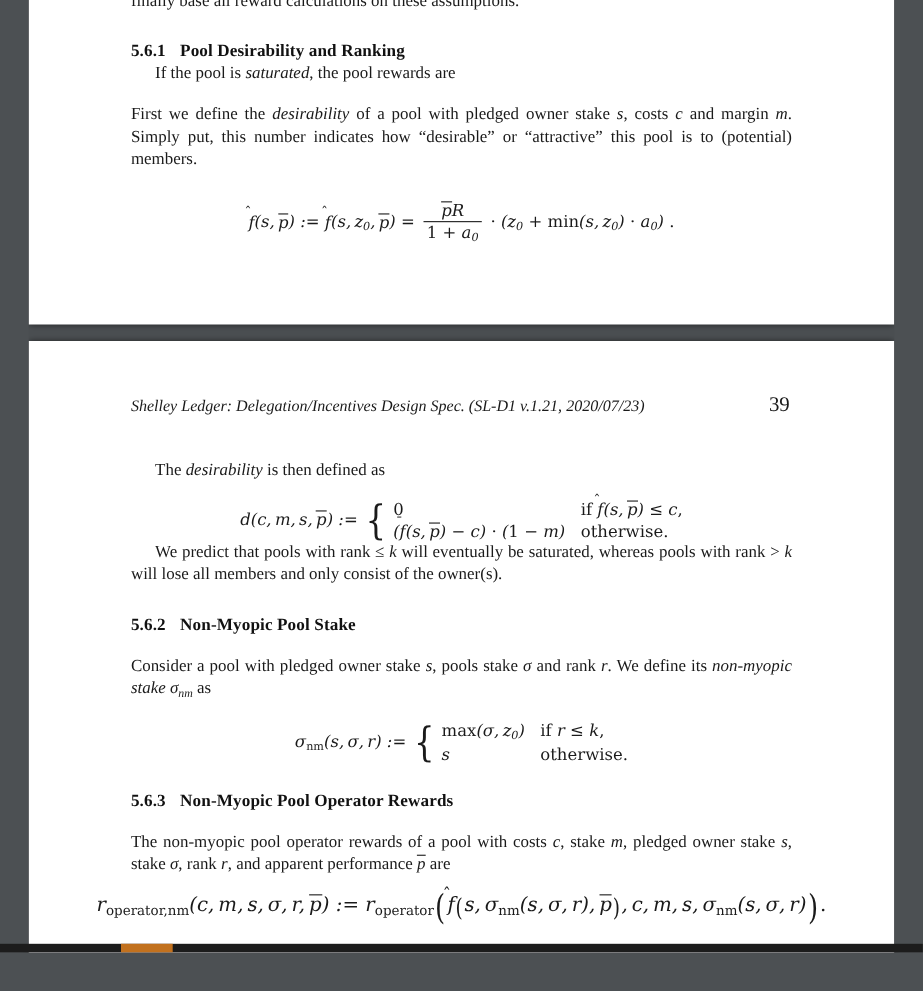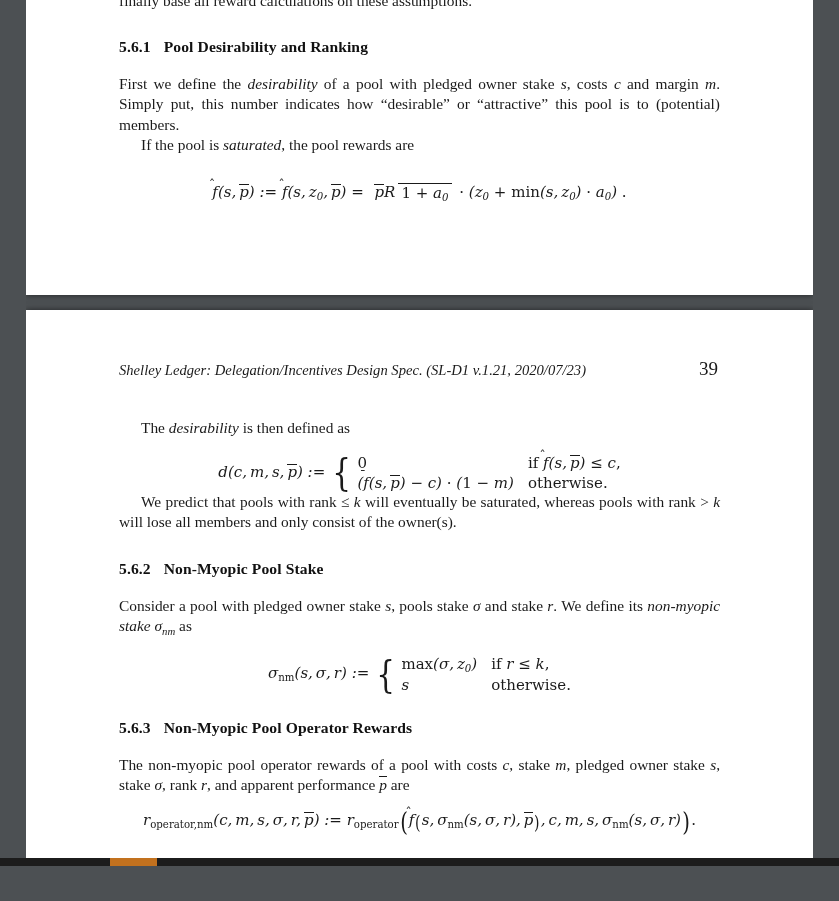--- a/index.html
+++ b/index.html
@@ -124,21 +124,21 @@
   .hatwrap .hat {
     position: absolute;
     top: -0.52em;
     left: 50%;
     transform: translateX(-42%);
     font-style: normal;
     font-size: 0.85em;
   }
   .frac {
     display: inline-flex;
-    flex-direction: row;
+    flex-direction: column;
     align-items: center;
     vertical-align: middle;
     margin: 0 3px;
     line-height: 1.14;
   }
   .frac .nu { padding: 0 3px 1px; }
   .frac .de { padding: 1px 3px 0; border-top: 1.1px solid #1a1a1a; }
 
   
   .cases {
@@ -214,26 +214,26 @@
     <div class="page-inner" style="padding-top:300px;">
 
       <p class="body-text" style="margin-top:0;">
         <span>finally base all reward calculations on these assumptions.</span>
       </p>
 
       <h3 class="section-head" style="margin-top:26px;">
         <span class="num">5.6.1</span><span>Pool Desirability and Ranking</span>
       </h3>
 
+      <p class="body-text indent" style="margin-top:0;">
+        <span>If the pool is </span><i>saturated</i><span>, the pool rewards are</span>
+      </p>
+
       <p class="body-text" style="margin-top:17px;">
         <span>First we define the </span><i>desirability</i><span> of a pool with pledged owner stake </span><i>s</i><span>, costs </span><i>c</i><span> and margin </span><i>m</i><span>. Simply put, this number indicates how “desirable” or “attractive” this pool is to (potential) members.</span>
-      </p>
-
-      <p class="body-text indent" style="margin-top:0;">
-        <span>If the pool is </span><i>saturated</i><span>, the pool rewards are</span>
       </p>
 
       <div class="eq-block" style="margin-top:28px;">
         <span class="math">
           <span class="hatwrap"><span class="hat">̂</span>f</span>(s, <span class="ovl">p</span>) := <span class="hatwrap"><span class="hat">̂</span>f</span>(s, z<sub>0</sub>, <span class="ovl">p</span>) =
           <span class="frac">
             <span class="nu"><span class="ovl">p</span>R</span>
             <span class="de"><span class="num-lit">1</span> <span class="up">+</span> a<sub>0</sub></span>
           </span>
           <span class="up">·</span> (z<sub>0</sub> <span class="up">+</span> <span class="up">min</span>(s, z<sub>0</sub>) <span class="up">·</span> a<sub>0</sub>) <span class="up">.</span>
@@ -273,21 +273,21 @@
 
       <p class="body-text indent">
         <span>We predict that pools with rank ≤ </span><i>k</i><span> will eventually be saturated, whereas pools with rank &gt; </span><i>k</i><span> will lose all members and only consist of the owner(s).</span>
       </p>
 
       <h3 class="section-head" style="margin-top:26px;">
         <span class="num">5.6.2</span><span>Non-Myopic Pool Stake</span>
       </h3>
 
       <p class="body-text" style="margin-top:17px;">
-        <span>Consider a pool with pledged owner stake </span><i>s</i><span>, pools stake </span><i>σ</i><span> and stake </span><i>r</i><span>. We define its </span><i><span>non-myopic stake σ</span><sub style="font-size:0.7em;">nm</sub></i><span> as</span>
+        <span>Consider a pool with pledged owner stake </span><i>s</i><span>, pools stake </span><i>σ</i><span> and rank </span><i>r</i><span>. We define its </span><i><span>non-myopic stake σ</span><sub style="font-size:0.7em;">nm</sub></i><span> as</span>
       </p>
 
       <div class="eq-block" style="margin-top:14px;align-items:center;">
         <span class="math">
           σ<sub class="up">nm</sub>(s, σ, r) :=
           <span class="cases">
             <span class="brace">{</span>
             <span class="rows">
               <span><span class="up">max</span>(σ, z<sub>0</sub>)</span>
               <span class="cell-r">if <i>r</i> ≤ <i>k</i>,</span>
@@ -300,21 +300,21 @@
 
       <h3 class="section-head" style="margin-top:24px;">
         <span class="num">5.6.3</span><span>Non-Myopic Pool Operator Rewards</span>
       </h3>
 
       <p class="body-text" style="margin-top:17px;">
         <span>The non-myopic pool operator rewards of a pool with costs </span><i>c</i><span>, stake </span><i>m</i><span>, pledged owner stake </span><i>s</i><span>, stake </span><i>σ</i><span>, rank </span><i>r</i><span>, and apparent performance </span><i class="ovl">p</i><span> are</span>
       </p>
 
       <div class="eq-block" style="margin-top:16px;">
-        <span class="math" style="font-size:15px;">
+        <span class="math" style="font-size:18px;">
           r<sub class="up">operator,nm</sub>(c, m, s, σ, r, <span class="ovl">p</span>) := r<sub class="up">operator</sub><span class="bigparen">(</span><span class="hatwrap"><span class="hat">̂</span>f</span><span class="bigparen" style="font-size:1.25em;">(</span>s, σ<sub class="up">nm</sub>(s, σ, r), <span class="ovl">p</span><span class="bigparen" style="font-size:1.25em;">)</span>, c, m, s, σ<sub class="up">nm</sub>(s, σ, r)<span class="bigparen">)</span><span class="up">.</span>
         </span>
       </div>
 
     </div>
   </div>
 
   <div id="left-gutter" style="background: rgb(76, 80, 83);"></div>
   <div id="right-gutter" style="background: rgb(76, 80, 83);"></div>
 

